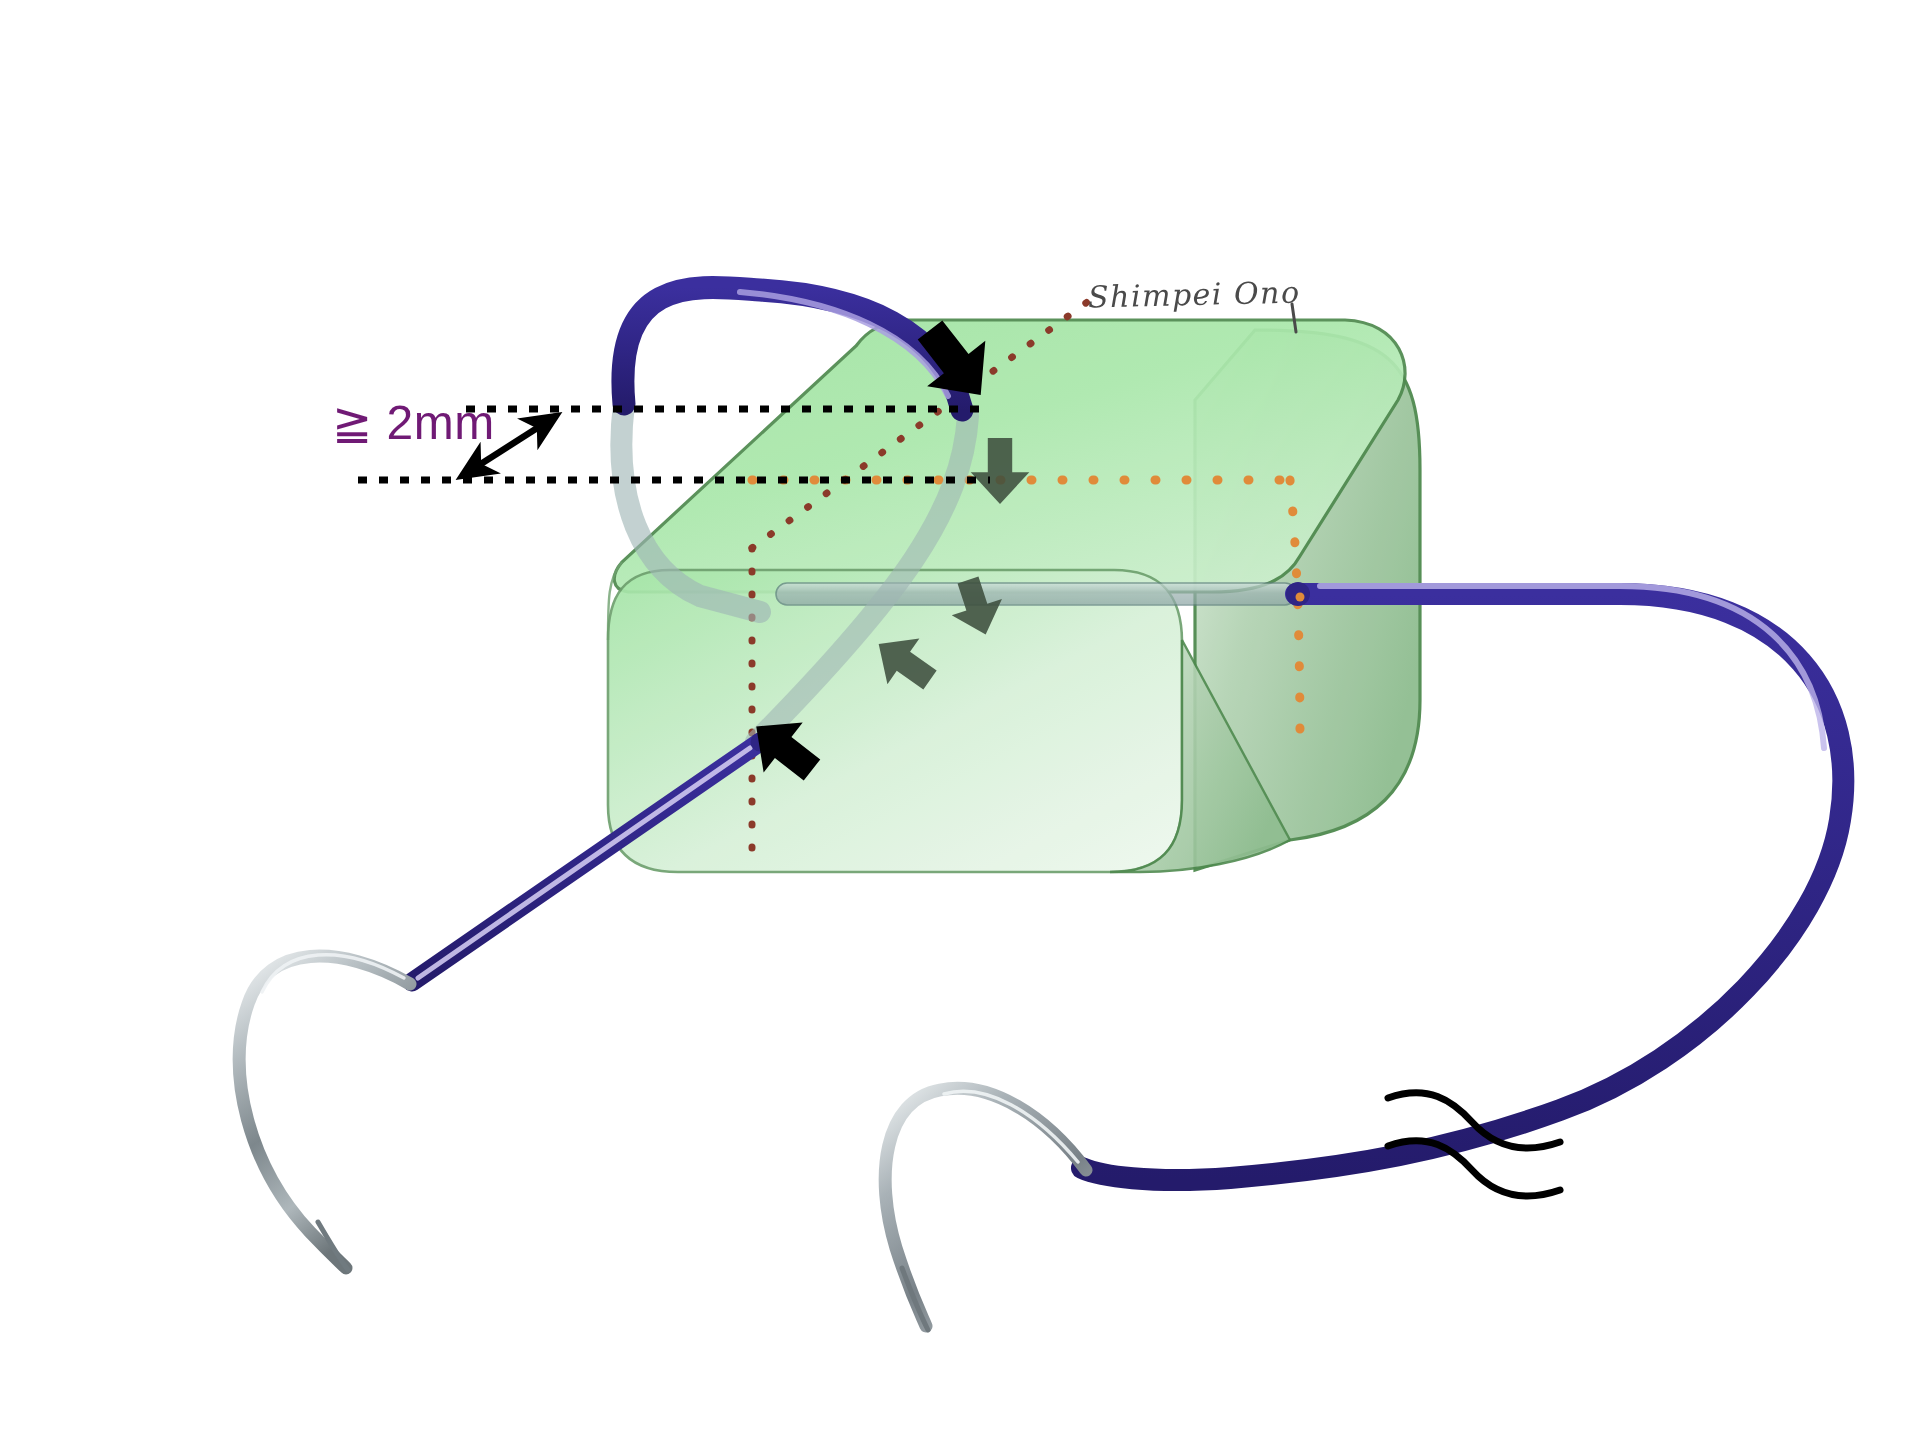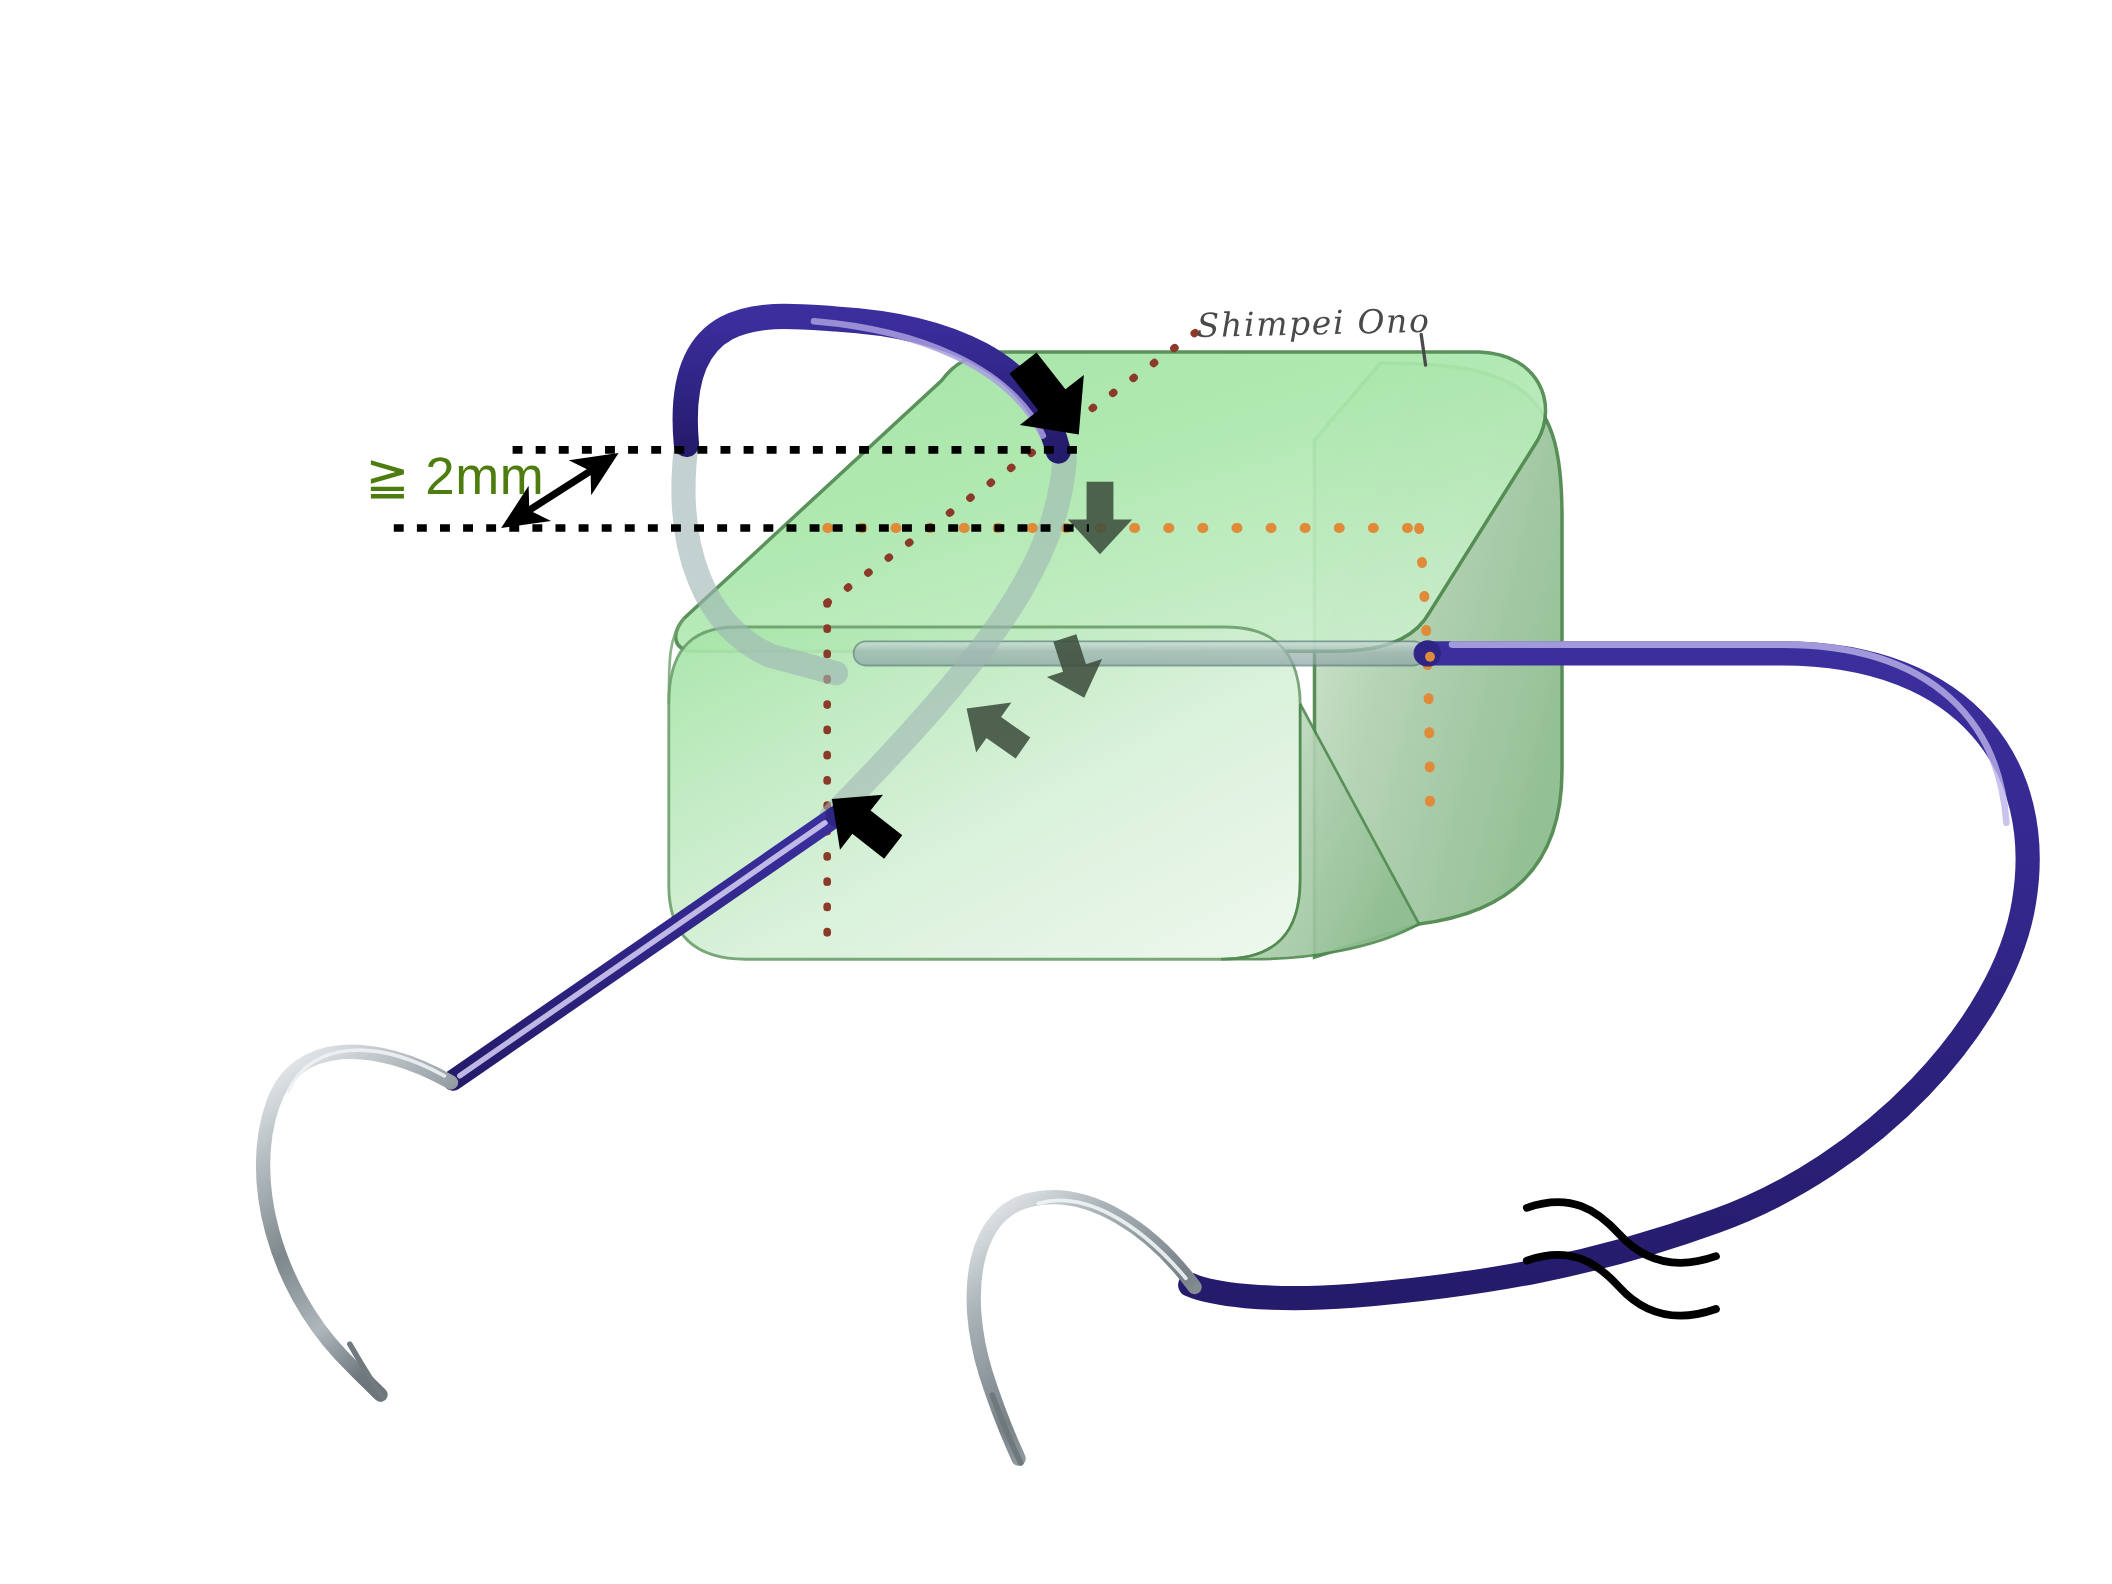--- a/index.html
+++ b/index.html
@@ -27,23 +27,23 @@
     width: 1920px;
     height: 1440px;
   }
   .label-text {
     position: absolute;
     white-space: nowrap;
     pointer-events: none;
   }
   #measure-label {
     left: 332px;
-    top: 404px;
+    top: 394px;
     font-size: 48px;
-    color: #4d7c0f;
+    color: #701a75;
     font-family: "Liberation Sans", sans-serif;
     letter-spacing: 0.5px;
   }
   #signature-label {
     left: 1088px;
     top: 277px;
     font-size: 30px;
     color: #4a4a4a;
     font-family: "DejaVu Serif", serif;
     font-style: italic;

